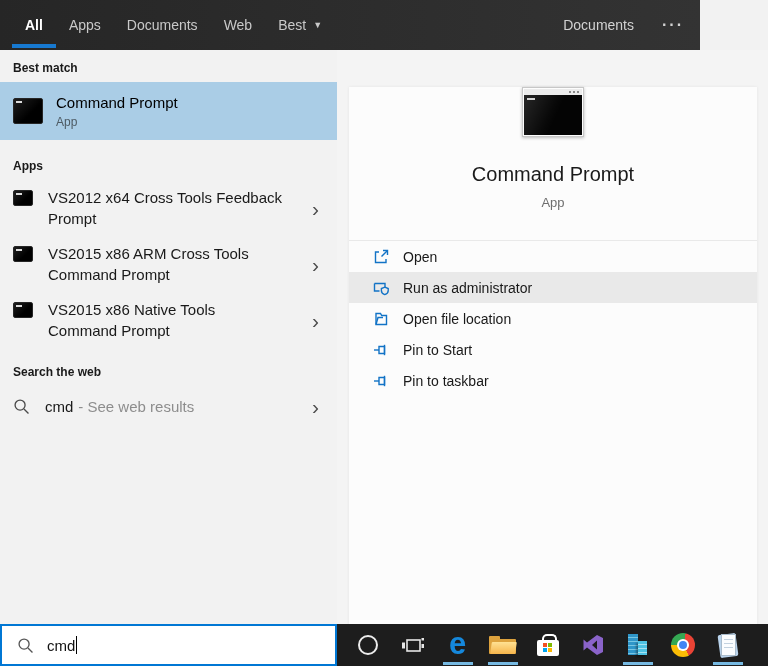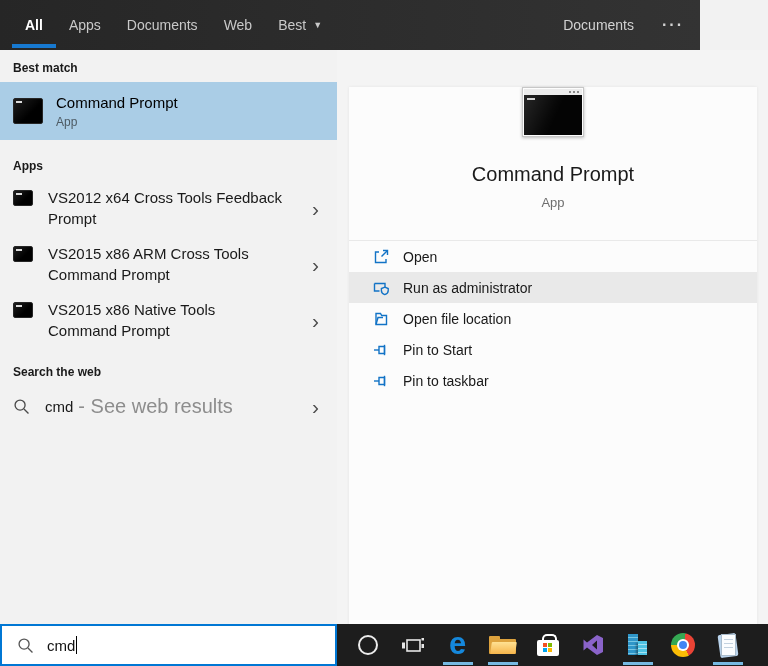--- a/index.html
+++ b/index.html
@@ -49,21 +49,21 @@
   .app-row { display:flex; align-items:flex-start; position:relative;
     padding:7px 40px 7px 13px; }
   .app-label { margin-left:15px; font-size:15px; line-height:21px; color:#191919;
     width:238px; }
   .row-chevron { position:absolute; right:18px; top:50%; transform:translateY(-50%);
     color:#4d4d4d; font-size:21px; line-height:1; }
 
   .web-row { display:flex; align-items:center; position:relative; height:36px;
     padding-left:13px; }
   .web-query { margin-left:15px; font-size:15px; color:#191919; }
-  .web-suffix { margin-left:5px; font-size:20px; color:#8d8d8d; }
+  .web-suffix { margin-left:5px; font-size:15px; color:#8d8d8d; }
 
   
   .big-cmd { width:62px; height:50px; margin:25px auto 0; background:#fdfdfd;
     border:1px solid #c7c7c7; box-shadow:0 1px 3px rgba(0,0,0,0.25); padding:1px; }
   .big-cmd .titlebar { height:6px; background:#ececec; position:relative; }
   .big-cmd .titlebar::after { content:""; position:absolute; right:3px; top:2px;
     width:2px; height:2px; background:#8a8a8a;
     box-shadow:-4px 0 0 #8a8a8a, -8px 0 0 #8a8a8a; }
   .big-cmd .term { height:40px; background:#040404; position:relative; overflow:hidden; }
   .big-cmd .term::before { content:""; position:absolute; top:3px; left:3px; width:8px;

